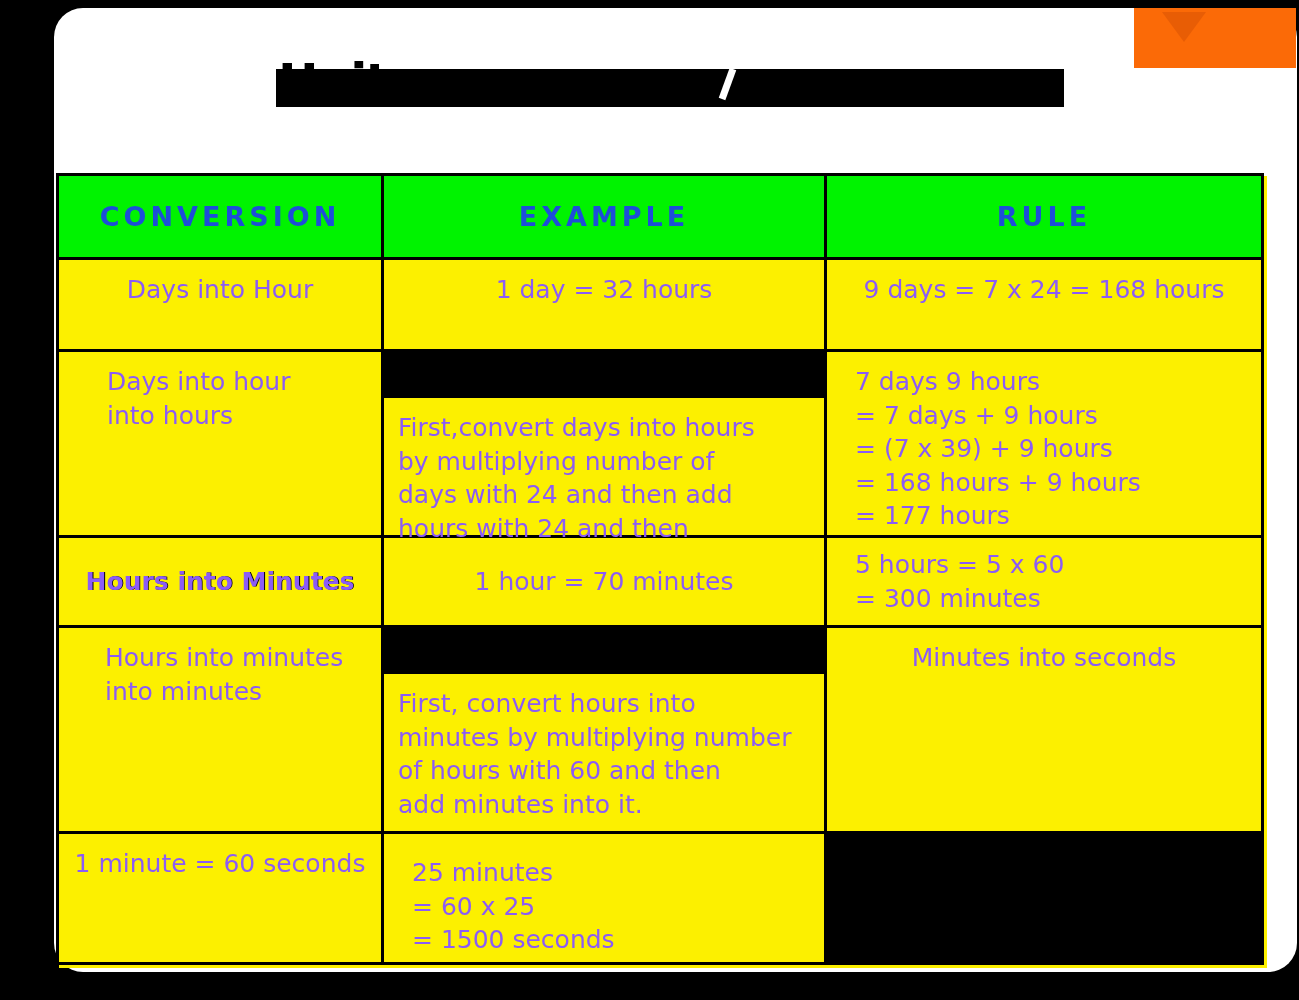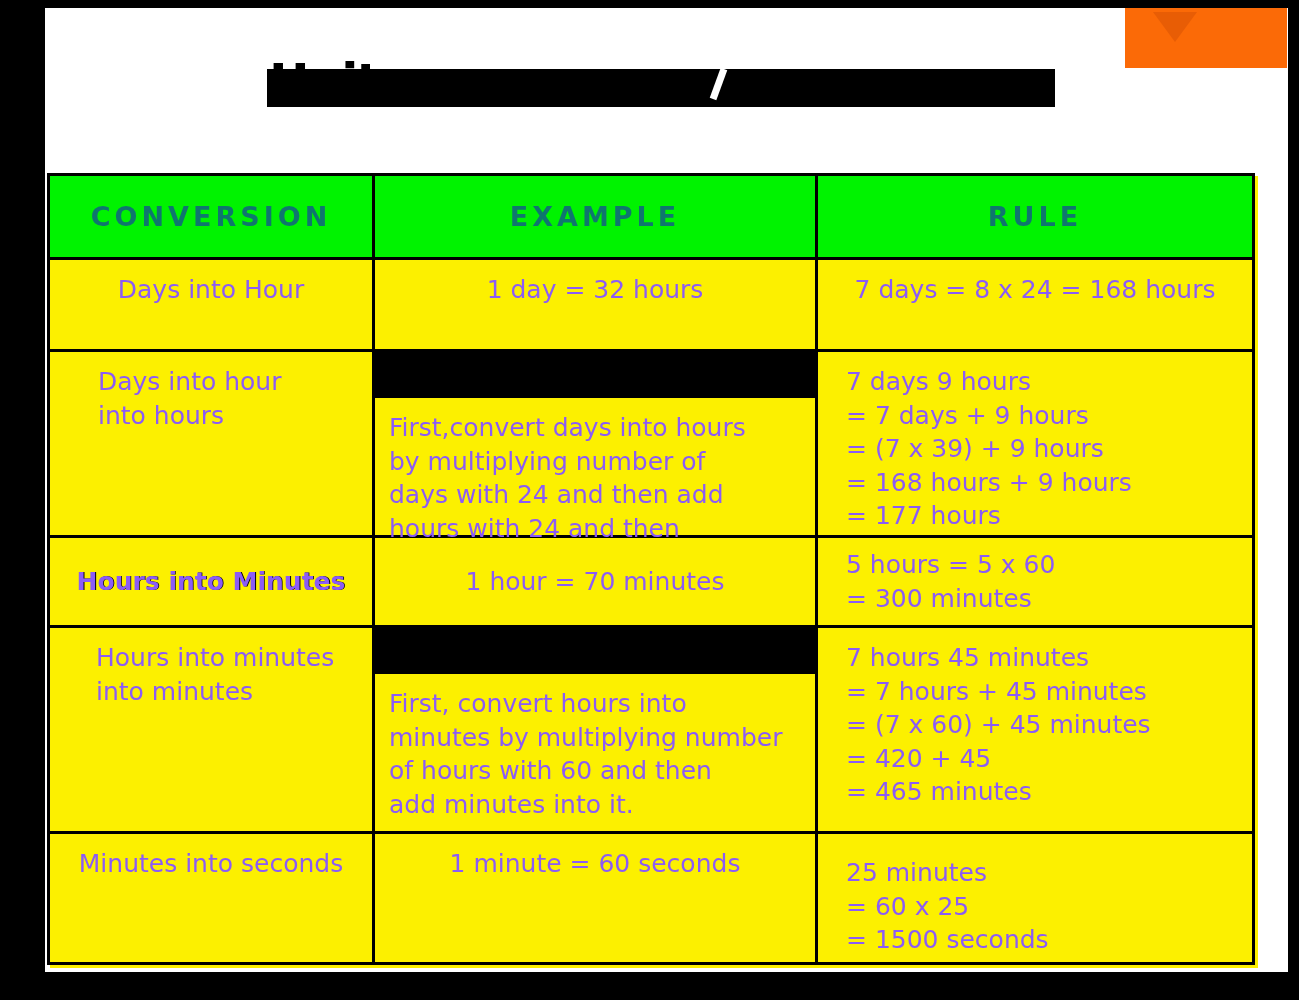--- a/index.html
+++ b/index.html
@@ -5,22 +5,23 @@
   html,body{margin:0;padding:0;}
   body{
     width:1299px;height:1000px;
     background:#000;
     position:relative;
     font-family:"DejaVu Sans","Liberation Sans",sans-serif;
     overflow:hidden;
   }
   
   #canvas{
-    position:absolute;left:45px;top:8px;width:1243px;height:964px;
+    position:absolute;left:54px;top:8px;width:1243px;height:964px;
     background:#ffffff;
+    border-radius:29px;
   }
   
   #orange-block{
     position:absolute;left:1080px;top:0;width:162px;height:60px;
     background:#fb6a07;
   }
   #orange-block .chev{
     position:absolute;left:28px;top:4px;width:0;height:0;
     border-left:22px solid transparent;border-right:22px solid transparent;
     border-top:30px solid #e85d05;
@@ -47,21 +48,21 @@
     display:grid;
     grid-template-columns:322px 440px 434px;
     grid-template-rows:81px 89px 183px 87px 203px 128px;
     gap:3px;
     background:#000;
     border:3px solid #000;
     box-shadow:3px 3px 0 0 #fcf000;
   }
   .th{
     background:#00f300;
-    color:#0f766e;
+    color:#1d4ed8;
     font-weight:bold;
     font-size:27px;
     letter-spacing:4px;
     display:flex;align-items:center;justify-content:center;
   }
   .td{
     background:#fcf000;
     color:#8b5cf6;
     font-size:25px;
     line-height:1.34;
@@ -97,21 +98,21 @@
   </div>
 
   <div id="table">
 
     <div class="th">CONVERSION</div>
     <div class="th">EXAMPLE</div>
     <div class="th">RULE</div>
 
     <div class="td al-c">Days into Hour</div>
     <div class="td al-c">1 day = 32 hours</div>
-    <div class="td al-c">7 days = 8 x 24 = 168 hours</div>
+    <div class="td al-c">9 days = 7 x 24 = 168 hours</div>
 
     <div class="td al-l pl-48">Days into hour
 into hours</div>
     <div class="td al-l pl-14">First,convert days into hours
 by multiplying number of
 days with 24 and then add
 hours with 24 and then
 add hours into it.</div>
     <div class="td al-l pl-28">7 days 9 hours
 = 7 days + 9 hours
@@ -123,25 +124,20 @@
     <div class="td al-c v-mid">1 hour = 70 minutes</div>
     <div class="td al-l pl-28 v-mid">5 hours = 5 x 60
 = 300 minutes</div>
 
     <div class="td al-l pl-46">Hours into minutes
 into minutes</div>
     <div class="td al-l pl-14">First, convert hours into
 minutes by multiplying number
 of hours with 60 and then
 add minutes into it.</div>
-    <div class="td al-l pl-28">7 hours 45 minutes
-= 7 hours + 45 minutes
-= (7 x 60) + 45 minutes
-= 420 + 45
-= 465 minutes</div>
 
     <div class="td al-c">Minutes into seconds</div>
     <div class="td al-c">1 minute = 60 seconds</div>
     <div class="td al-l pl-28 pt-22">25 minutes
 = 60 x 25
 = 1500 seconds</div>
 
   </div>
 
 </div>

